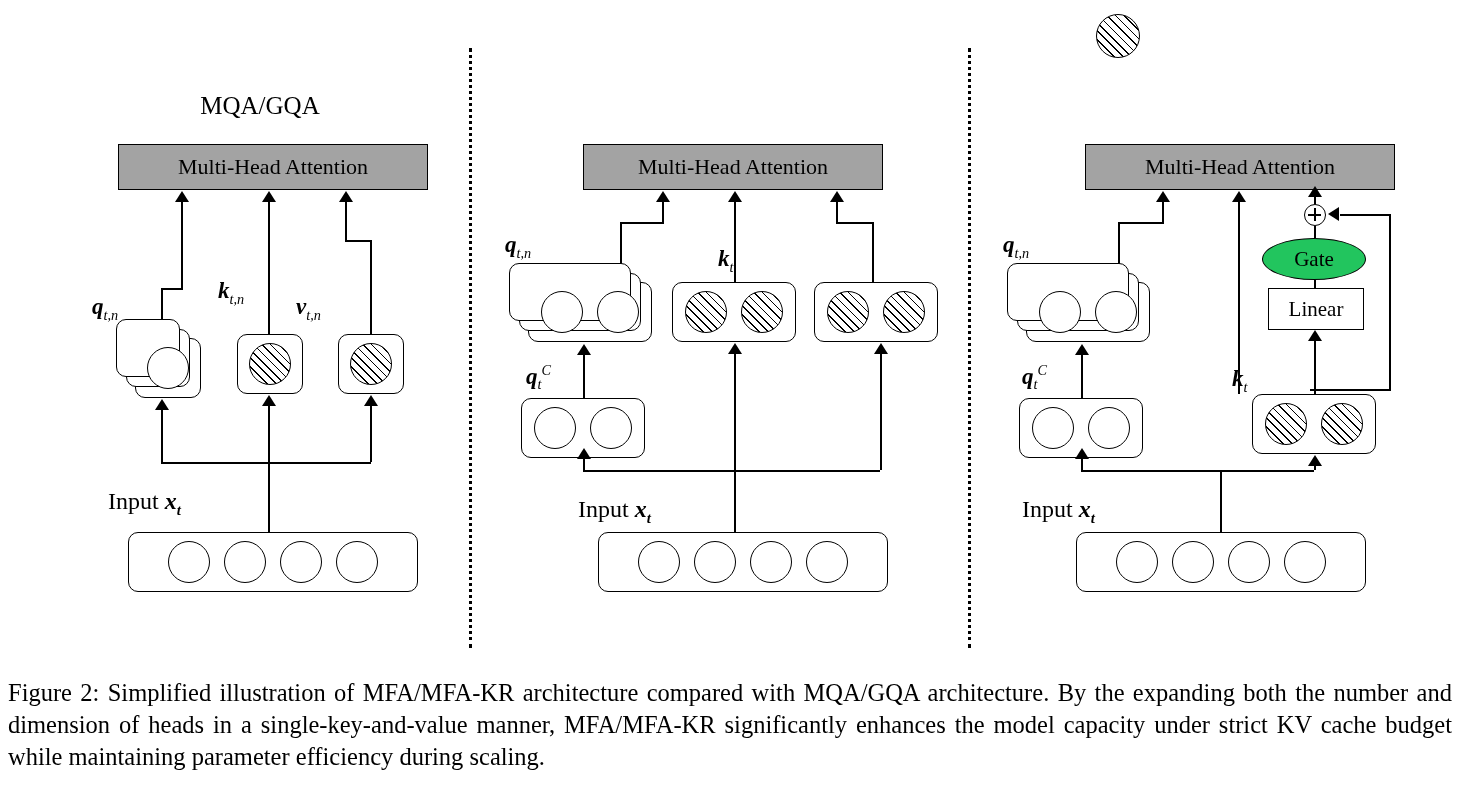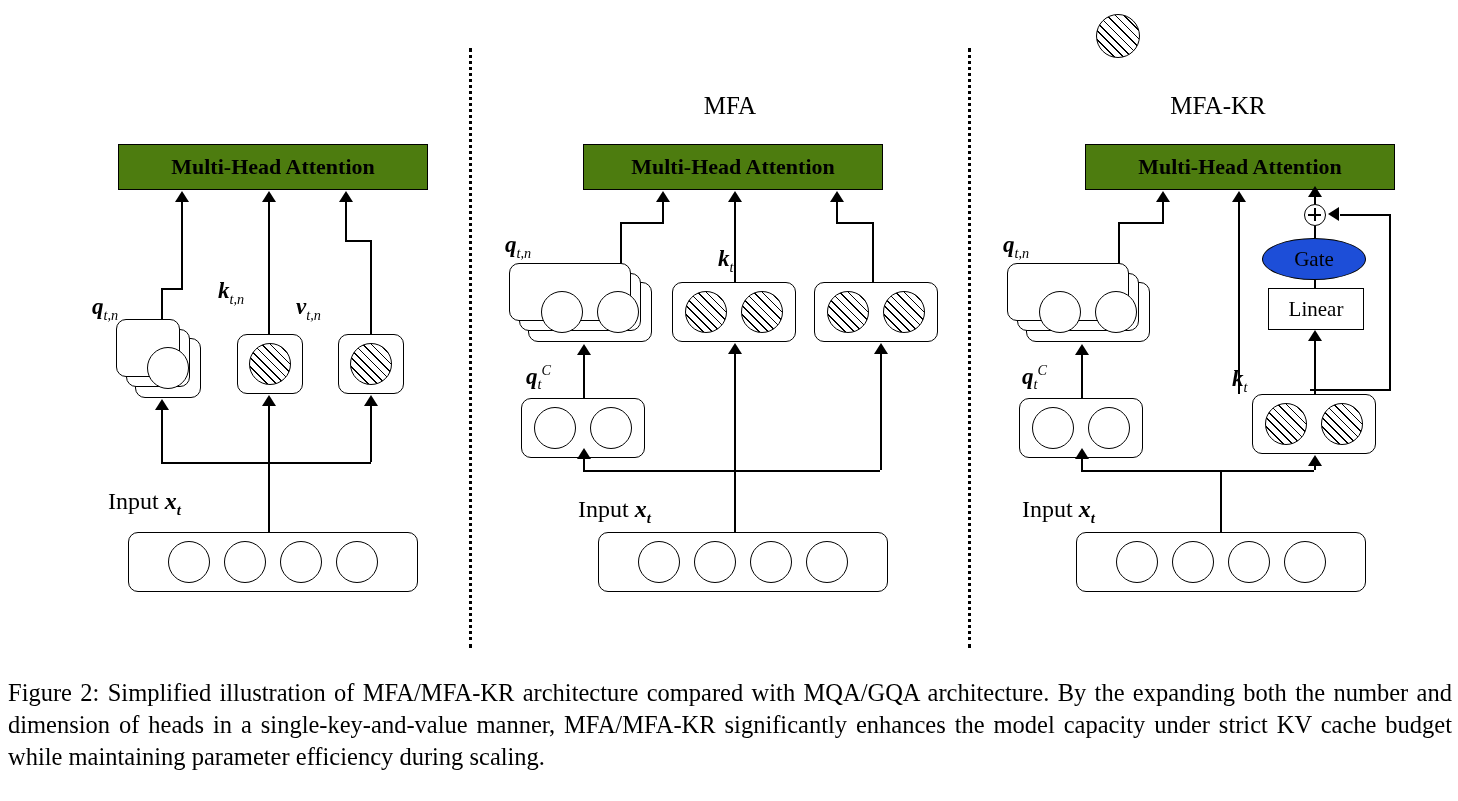--- a/index.html
+++ b/index.html
@@ -51,27 +51,26 @@
   
   .divider {
     position: absolute;
     width: 0;
     border-left: 3px dotted #000;
   }
   
   .mha {
     position: absolute;
     border: 1.8px solid #000;
-    background: #4d7c0f;
+    background: #a3a3a3;
     display: flex;
     align-items: center;
     justify-content: center;
     font-size: 22px;
     box-sizing: border-box;
-    font-weight: bold;
   }
   .cellrow {
     position: absolute;
     border: 1.8px solid #000;
     border-radius: 10px;
     background: #fff;
     display: flex;
     align-items: center;
     justify-content: center;
     box-sizing: border-box;
@@ -141,21 +140,21 @@
     width: 0; height: 0;
     border-top: 7px solid transparent;
     border-bottom: 7px solid transparent;
     border-right: 11px solid #000;
   }
   
   .gate {
     position: absolute;
     border: 1.8px solid #000;
     border-radius: 50%;
-    background: #1d4ed8;
+    background: #22c55e;
     display: flex;
     align-items: center;
     justify-content: center;
     font-size: 21px;
     box-sizing: border-box;
   }
   .linear {
     position: absolute;
     border: 1.8px solid #000;
     background: #fff;
@@ -196,20 +195,21 @@
 
 <div class="stage">
 
   <div class="legend">
     <div class="legend-circle"></div>
   </div>
 
   <div class="divider" style="left:469px; top:48px; height:600px;"></div>
   <div class="divider" style="left:968px; top:48px; height:600px;"></div>
 
+  <div class="col-title" style="left:140px; top:92px; width:240px;">MQA/GQA</div>
 
   <div class="mha" style="left:118px; top:144px; width:310px; height:46px;">Multi-Head Attention</div>
 
   <div class="ln v" style="left:161px; top:288px; height:38px;"></div>
   <div class="ln h" style="left:161px; top:288px; width:21px;"></div>
   <div class="ln v" style="left:181px; top:202px; height:88px;"></div>
   <div class="arrow-up" style="left:175px; top:191px;"></div>
 
   <div class="ln v" style="left:268px; top:202px; height:132px;"></div>
   <div class="arrow-up" style="left:262px; top:191px;"></div>
@@ -246,21 +246,20 @@
 
   <div class="input-lbl" style="left:108px; top:488px;">Input <i>x<sub style="font-size:0.62em;">t</sub></i></div>
 
   <div class="cellrow" style="left:128px; top:532px; width:290px; height:60px;">
     <div class="circle"></div>
     <div class="circle"></div>
     <div class="circle"></div>
     <div class="circle"></div>
   </div>
 
-  <div class="col-title" style="left:610px; top:92px; width:240px;">MFA</div>
 
   <div class="mha" style="left:583px; top:144px; width:300px; height:46px;">Multi-Head Attention</div>
 
   <div class="ln v" style="left:620px; top:222px; height:46px;"></div>
   <div class="ln h" style="left:620px; top:222px; width:42px;"></div>
   <div class="ln v" style="left:662px; top:202px; height:22px;"></div>
   <div class="arrow-up" style="left:656px; top:191px;"></div>
 
   <div class="ln v" style="left:734px; top:202px; height:82px;"></div>
   <div class="arrow-up" style="left:728px; top:191px;"></div>
@@ -362,21 +361,20 @@
 
   <div class="input-lbl" style="left:578px; top:496px;">Input <i>x<sub style="font-size:0.62em;">t</sub></i></div>
 
   <div class="cellrow" style="left:598px; top:532px; width:290px; height:60px;">
     <div class="circle"></div>
     <div class="circle"></div>
     <div class="circle"></div>
     <div class="circle"></div>
   </div>
 
-  <div class="col-title" style="left:1098px; top:92px; width:240px;">MFA-KR</div>
 
   <div class="mha" style="left:1085px; top:144px; width:310px; height:46px;">Multi-Head Attention</div>
 
   <div class="ln v" style="left:1118px; top:222px; height:46px;"></div>
   <div class="ln h" style="left:1118px; top:222px; width:44px;"></div>
   <div class="ln v" style="left:1162px; top:202px; height:22px;"></div>
   <div class="arrow-up" style="left:1156px; top:191px;"></div>
 
   <div class="ln v" style="left:1238px; top:202px; height:192px;"></div>
   <div class="arrow-up" style="left:1232px; top:191px;"></div>

